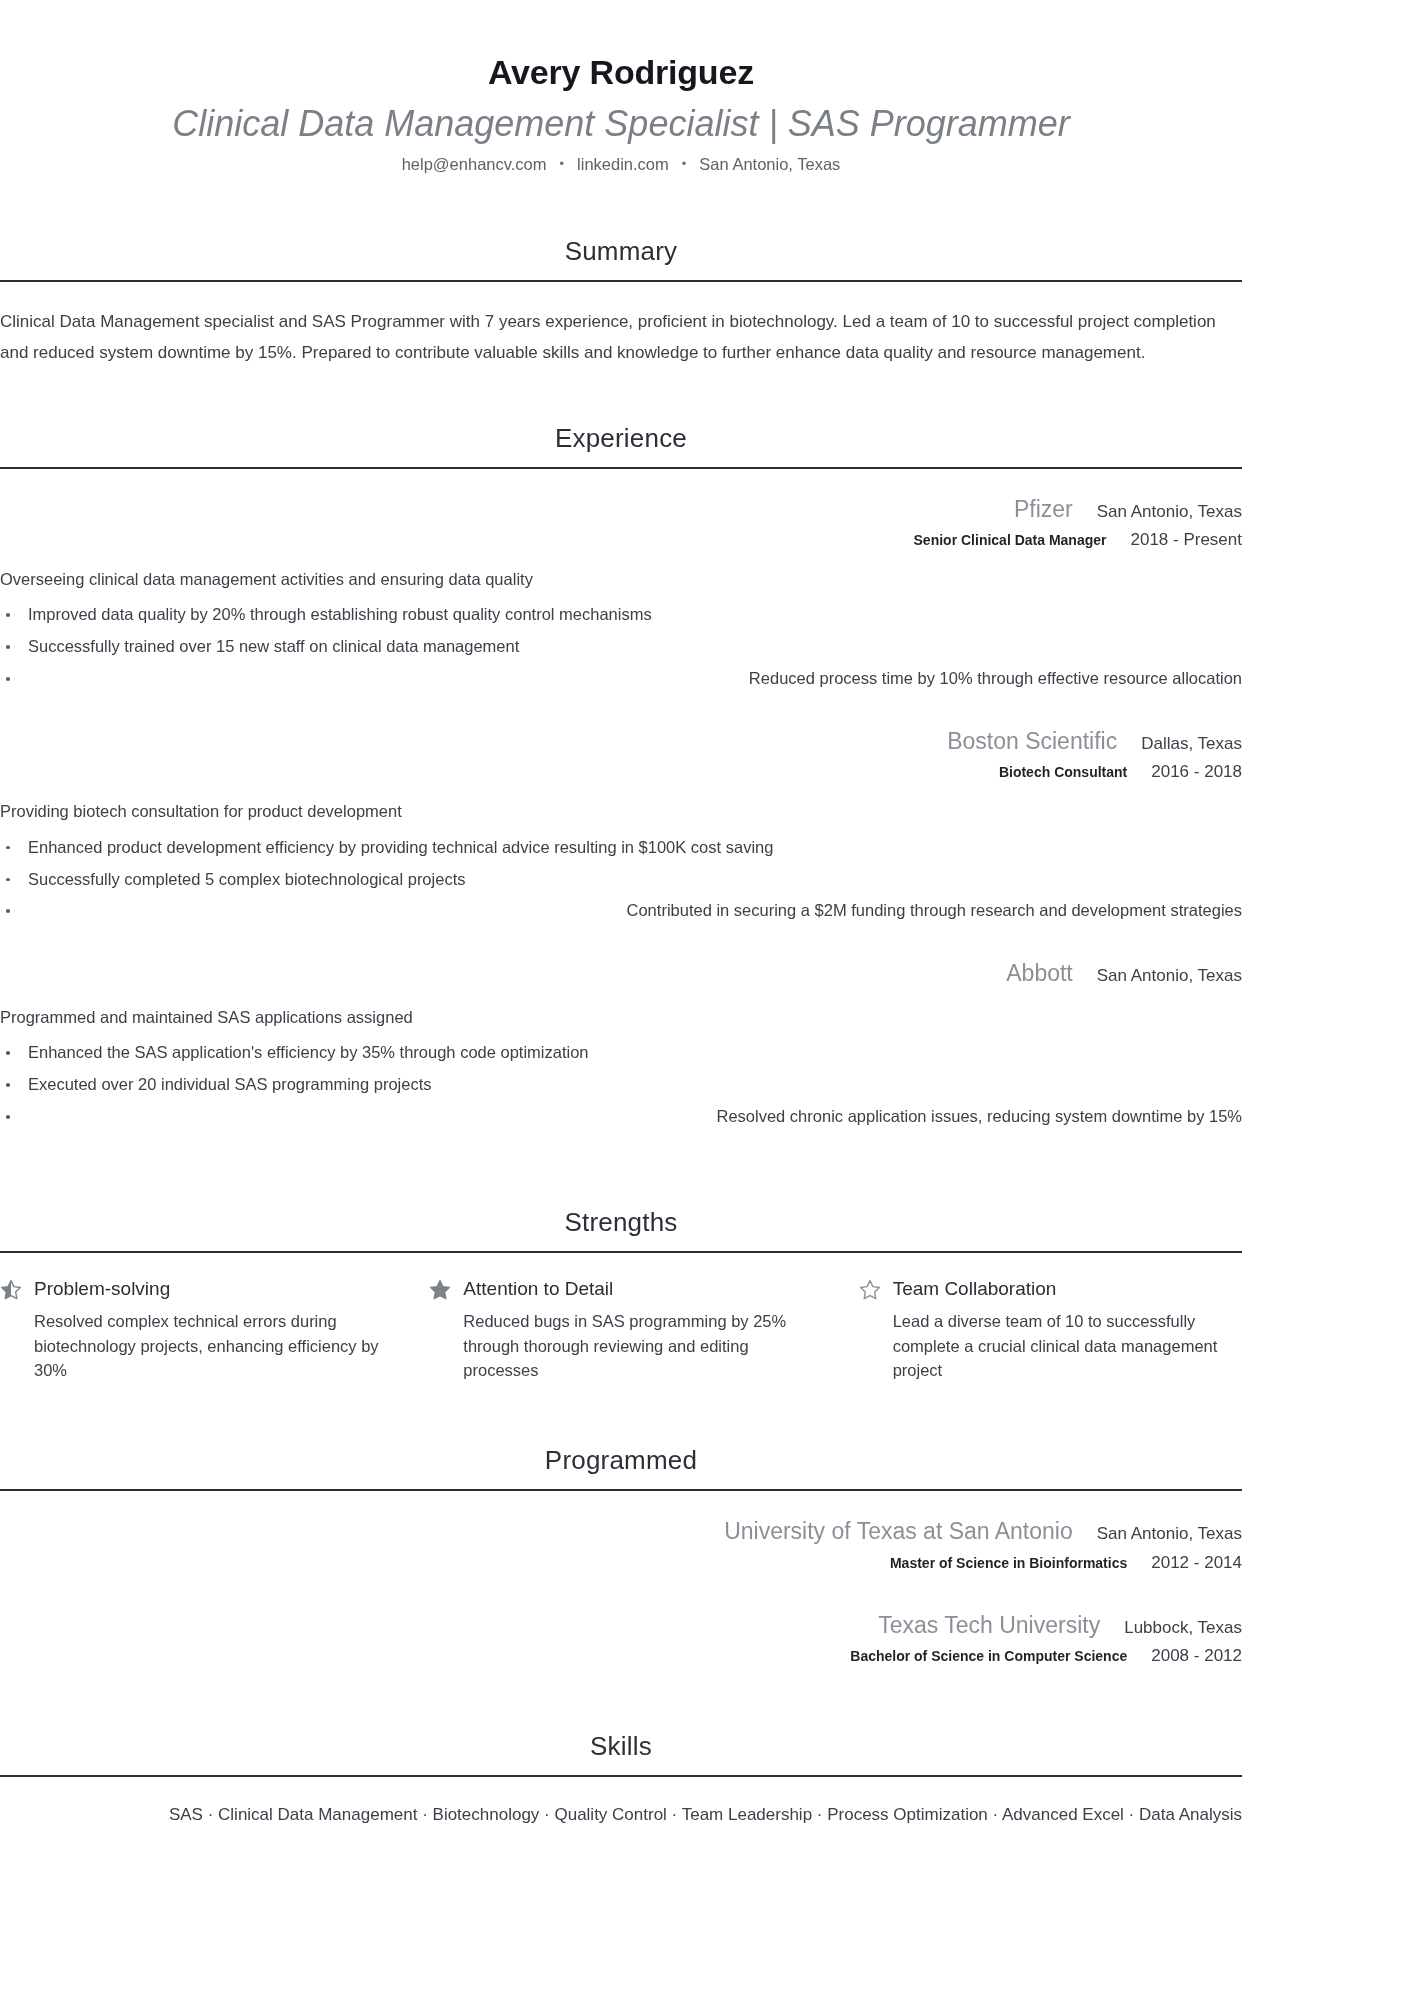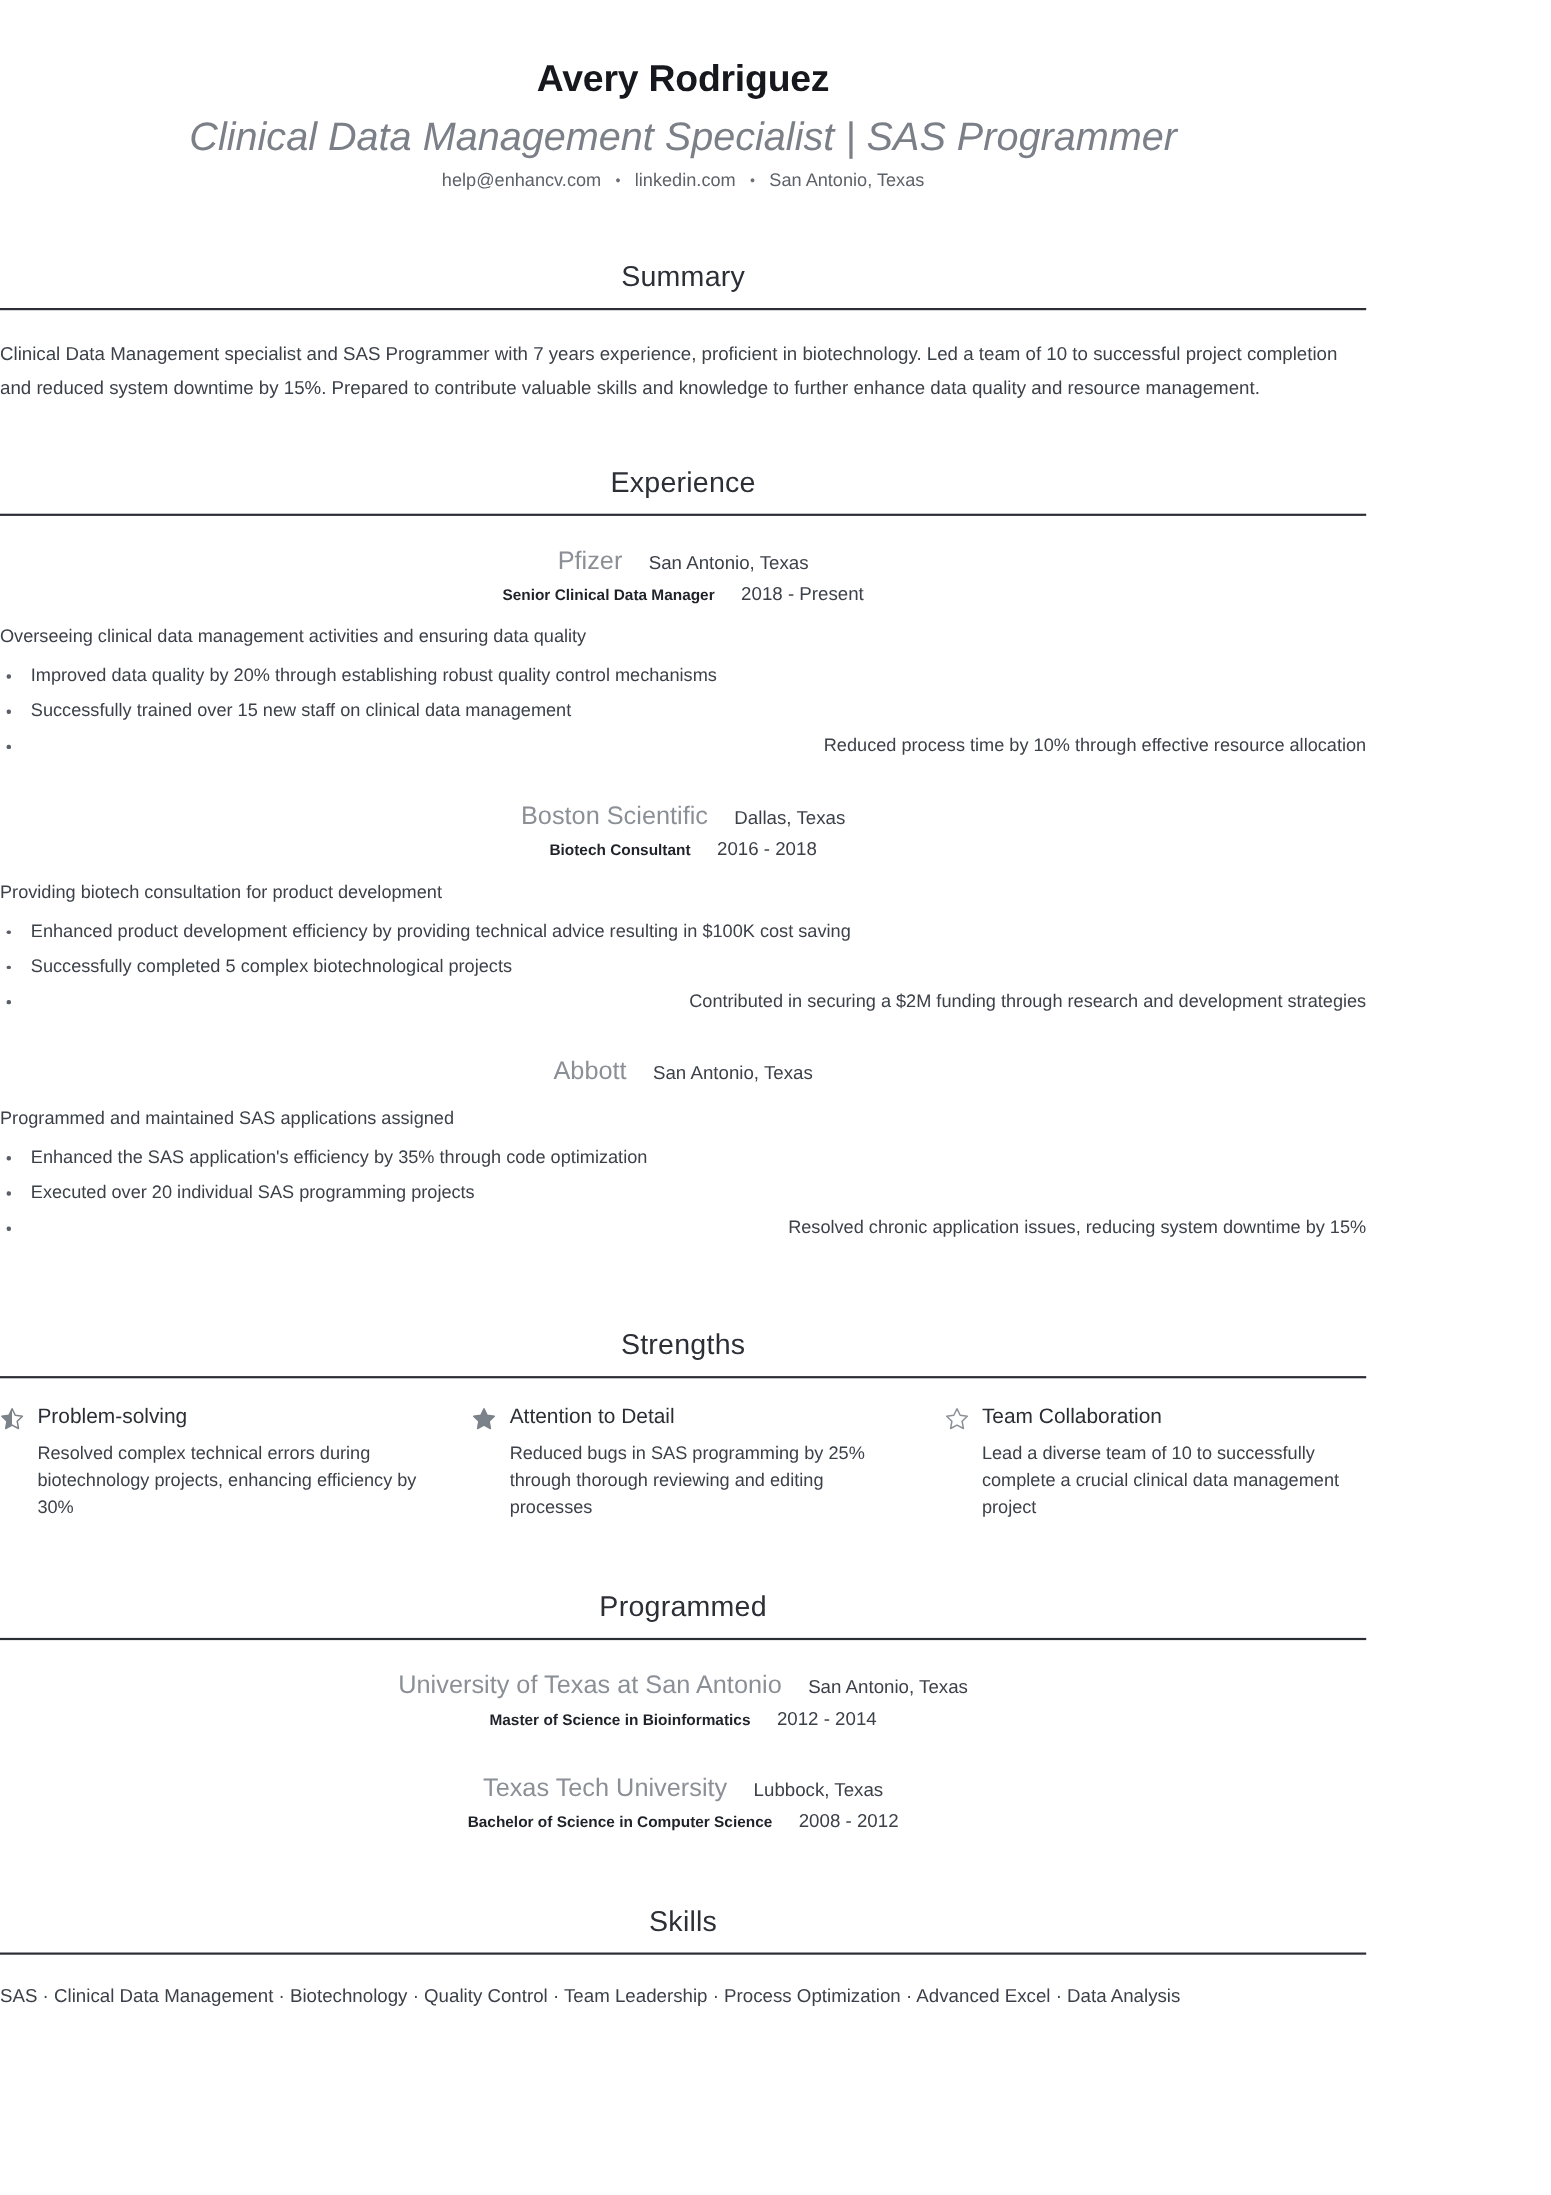--- a/index.html
+++ b/index.html
@@ -92,21 +92,21 @@
     color: #3c4149;
     max-width: 1242px;
   }
 
   
   .entry { margin-bottom: 34px; }
   .entry:last-child { margin-bottom: 0; }
 
   .entry-row {
     display: flex;
-    justify-content: center;
+    justify-content: flex-end;
     align-items: baseline;
     gap: 24px;
   }
 
   .org {
     font-size: 23px;
     font-weight: 400;
     color: #8b9097;
     line-height: 1.45;
   }
@@ -201,20 +201,21 @@
     line-height: 1.5;
     margin-top: 7px;
     margin-left: 34px;
   }
 
   
   .skills-line {
     font-size: 17px;
     color: #3c4149;
     line-height: 1.6;
+    text-align: right;
   }
 </style>
 </head>
 <body>
 
 <div class="page">
   <div class="inner">
 
     <div class="header">
       <div class="full-name">Avery Rodriguez</div>

